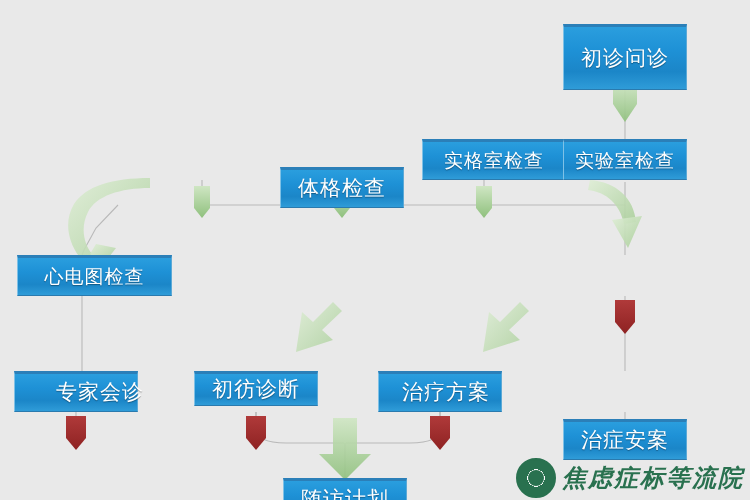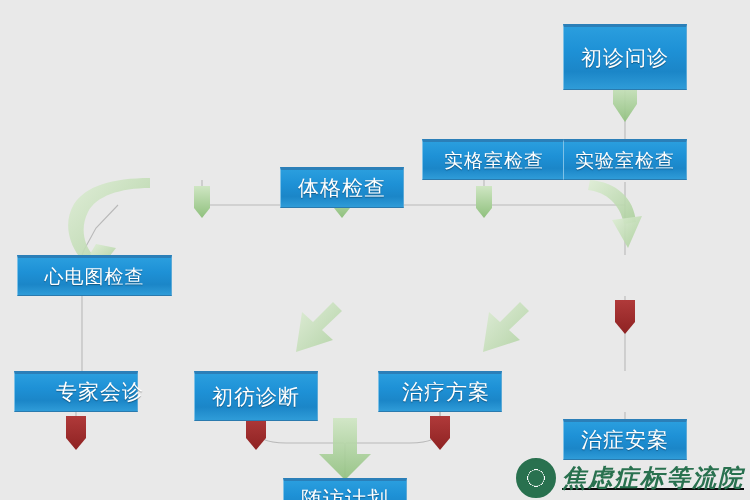--- a/index.html
+++ b/index.html
@@ -30,21 +30,20 @@
   }
   .node span{display:block;line-height:1;}
 
   
   #watermark{
     position:absolute;
     right:6px;bottom:2px;
     display:flex;align-items:center;gap:6px;
     z-index:9;
     opacity:.95;
-    text-decoration:underline;
   }
   #wm-logo{
     width:40px;height:40px;border-radius:50%;
     border:2px solid #1f6b47;
     background:
       radial-gradient(circle at 50% 50%, #ffffff 0 34%, #1f6b47 34% 100%);
     box-sizing:border-box;
     position:relative;
     overflow:hidden;
   }
@@ -163,21 +162,21 @@
 
   <div class="node" style="left:17px;top:255px;width:155px;height:41px;font-size:19px;">
     <span>心电图检查</span>
   </div>
 
 
   <div class="node" style="left:14px;top:371px;width:124px;height:41px;font-size:21px;padding-left:48px;">
     <span>专家会诊</span>
   </div>
 
-  <div class="node" style="left:194px;top:371px;width:124px;height:50px;font-size:21px;">
+  <div class="node" style="left:194px;top:371px;width:124px;height:35px;font-size:21px;">
     <span>初彷诊断</span>
   </div>
 
   <div class="node" style="left:378px;top:371px;width:124px;height:41px;font-size:21px;padding-left:12px;">
     <span>治疗方案</span>
   </div>
 
   <div class="node" style="left:563px;top:371px;width:124px;height:41px;font-size:21px;margin-top:48px;">
     <span>治症安案</span>
   </div>

